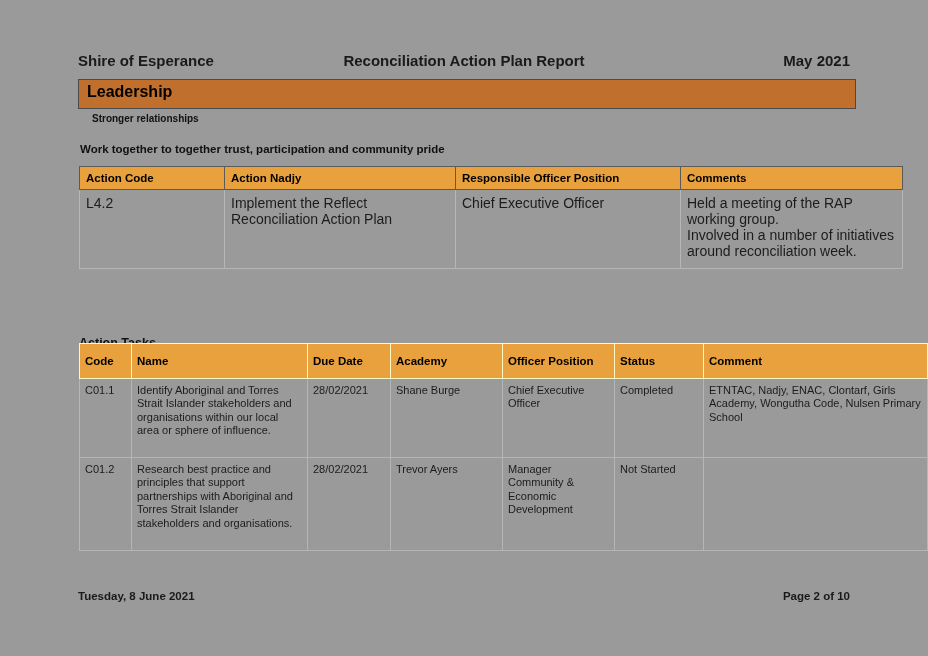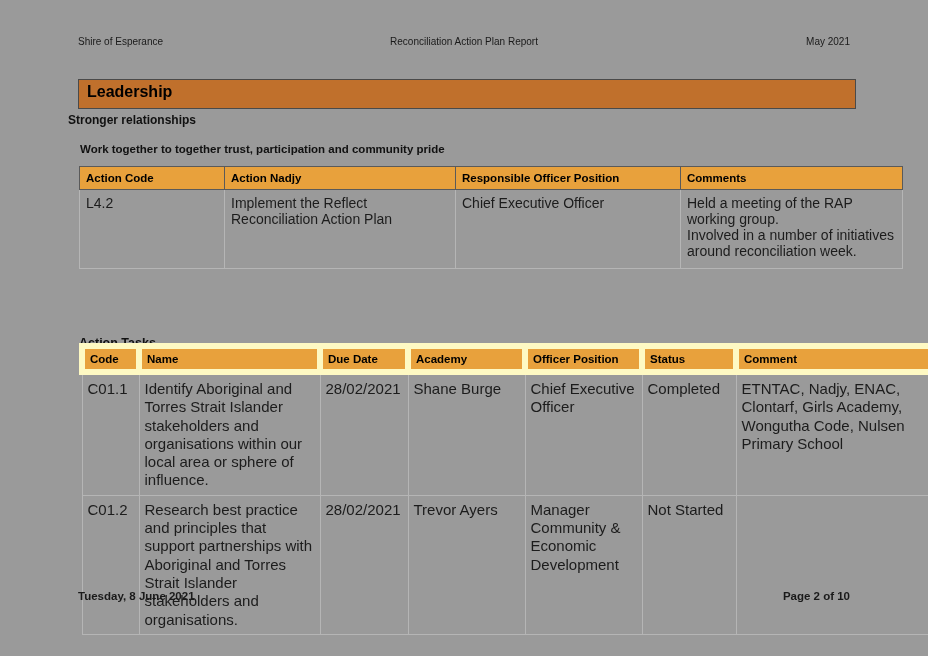--- a/index.html
+++ b/index.html
@@ -17,26 +17,26 @@
     position: absolute;
     left: 0;
     top: 0;
     width: 928px;
     height: 656px;
     background: #9a9a9a;
   }
   .doc-header {
     position: absolute;
     left: 78px;
-    top: 36px;
+    top: 52px;
     width: 772px;
     height: 20px;
-    font-size: 10px;
+    font-size: 15px;
     color: #1a1a1a;
-    font-weight: normal;
+    font-weight: bold;
   }
   .hdr-left {
     position: absolute;
     left: 0;
     top: 0;
   }
   .hdr-center {
     position: absolute;
     left: 50%;
     transform: translateX(-50%);
@@ -60,23 +60,23 @@
   .section-banner-text {
     position: absolute;
     left: 8px;
     top: 3px;
     font-size: 16px;
     font-weight: bold;
     color: #000;
   }
   .subsection-title {
     position: absolute;
-    left: 68px;
+    left: 92px;
     top: 113px;
-    font-size: 12px;
+    font-size: 10px;
     font-weight: bold;
     color: #111;
   }
   .subsection-desc {
     position: absolute;
     left: 80px;
     top: 143px;
     font-size: 11.5px;
     font-weight: bold;
     color: #111;
@@ -133,34 +133,34 @@
   .tasks-table {
     position: absolute;
     left: 79px;
     top: 343px;
     width: 771px;
     border-collapse: collapse;
     table-layout: fixed;
   }
   .tasks-table th {
     background: #e8a13c;
-    border: 6px solid #fef9c3;
+    border: 1px solid #fef9c3;
     font-size: 11.5px;
     font-weight: bold;
     text-align: left;
-    padding: 4px 5px;
+    padding: 11px 5px;
     color: #000;
     vertical-align: middle;
   }
   .tasks-table td {
     border-left: 1px solid #b5b5b5;
     border-right: 1px solid #b5b5b5;
     border-bottom: 1px solid #b5b5b5;
     border-top: none;
-    font-size: 15px;
+    font-size: 11px;
     color: #1c1c1c;
     padding: 5px 5px;
     vertical-align: top;
     line-height: 1.22;
     background: transparent;
   }
   .tc-code { width: 41px; }
   .tc-name { width: 165px; }
   .tc-due  { width: 72px; }
   .tc-off  { width: 101px; }

